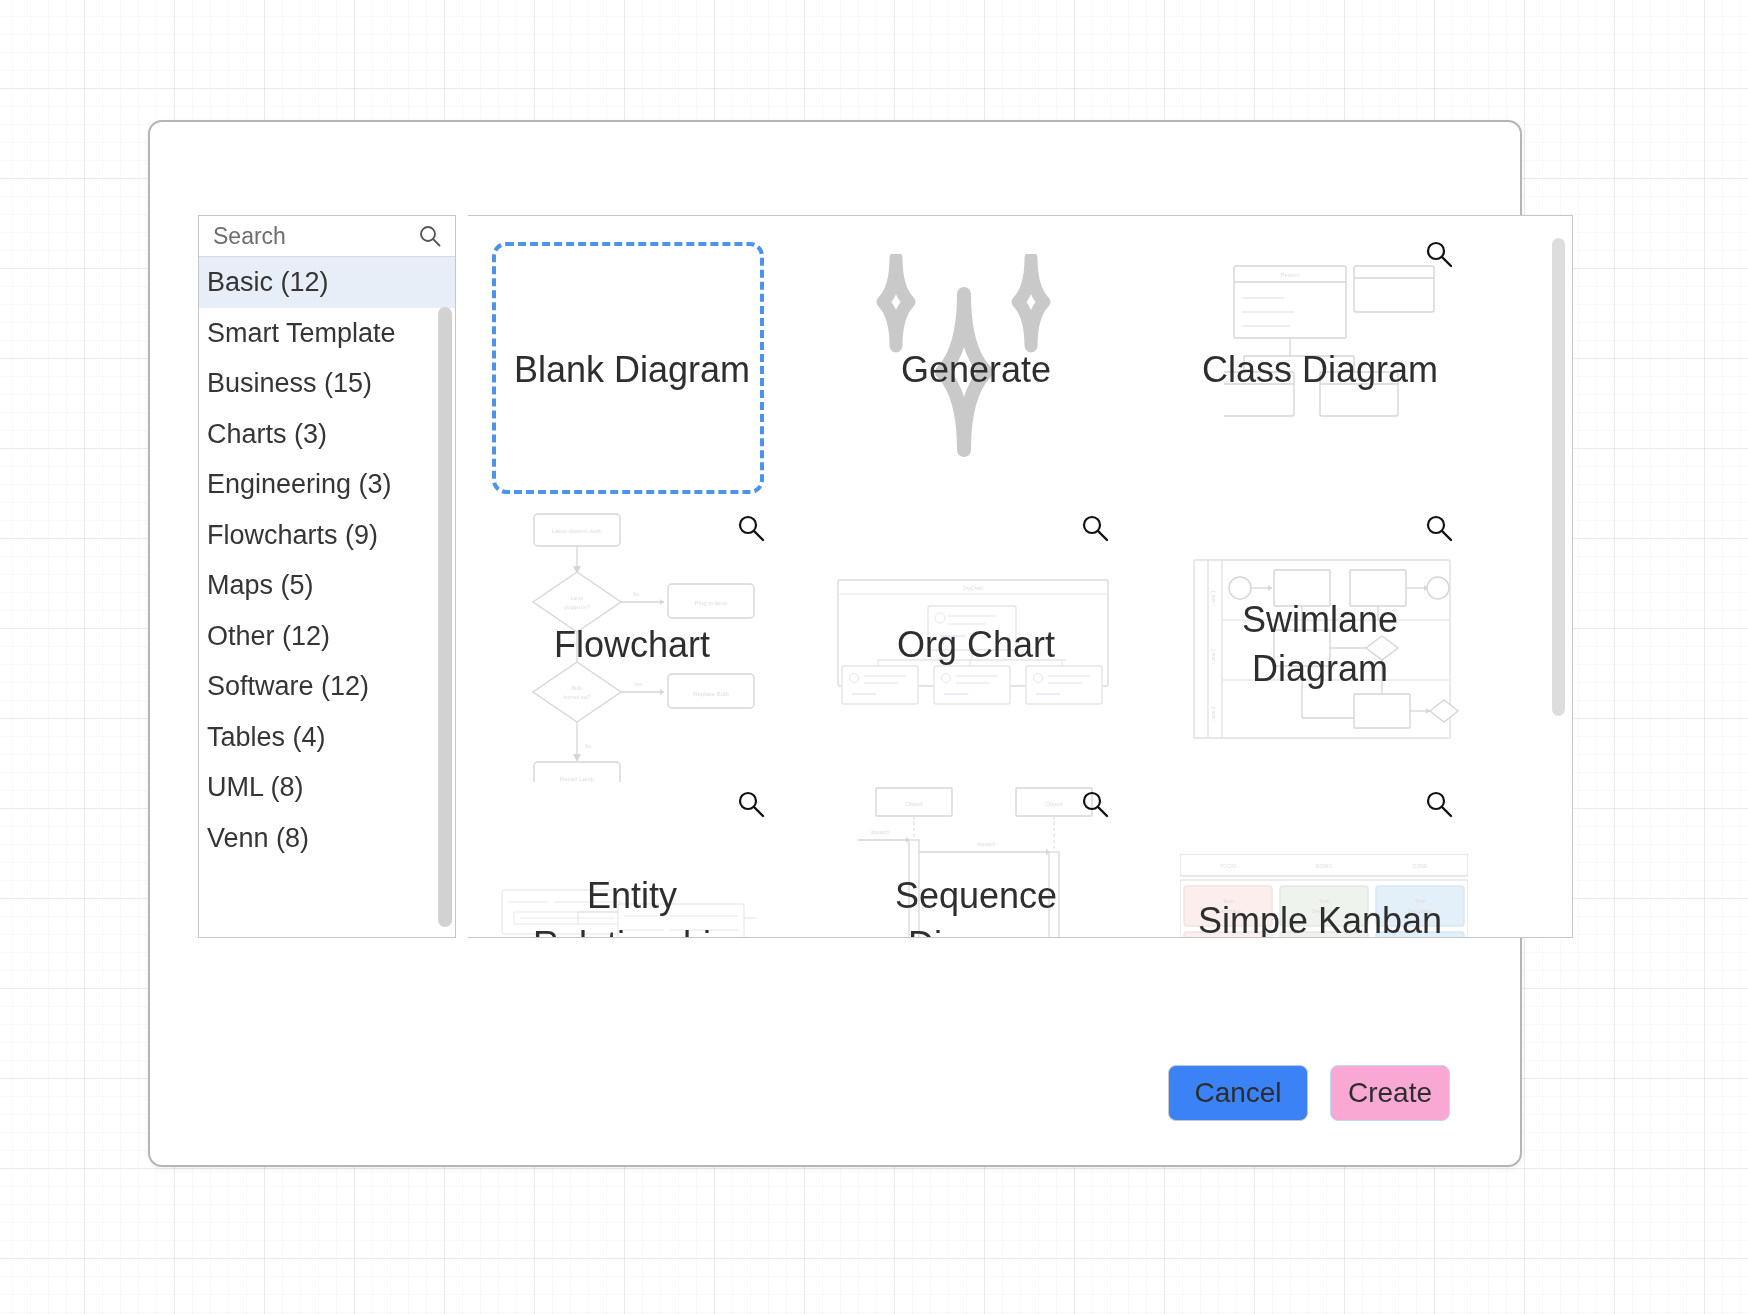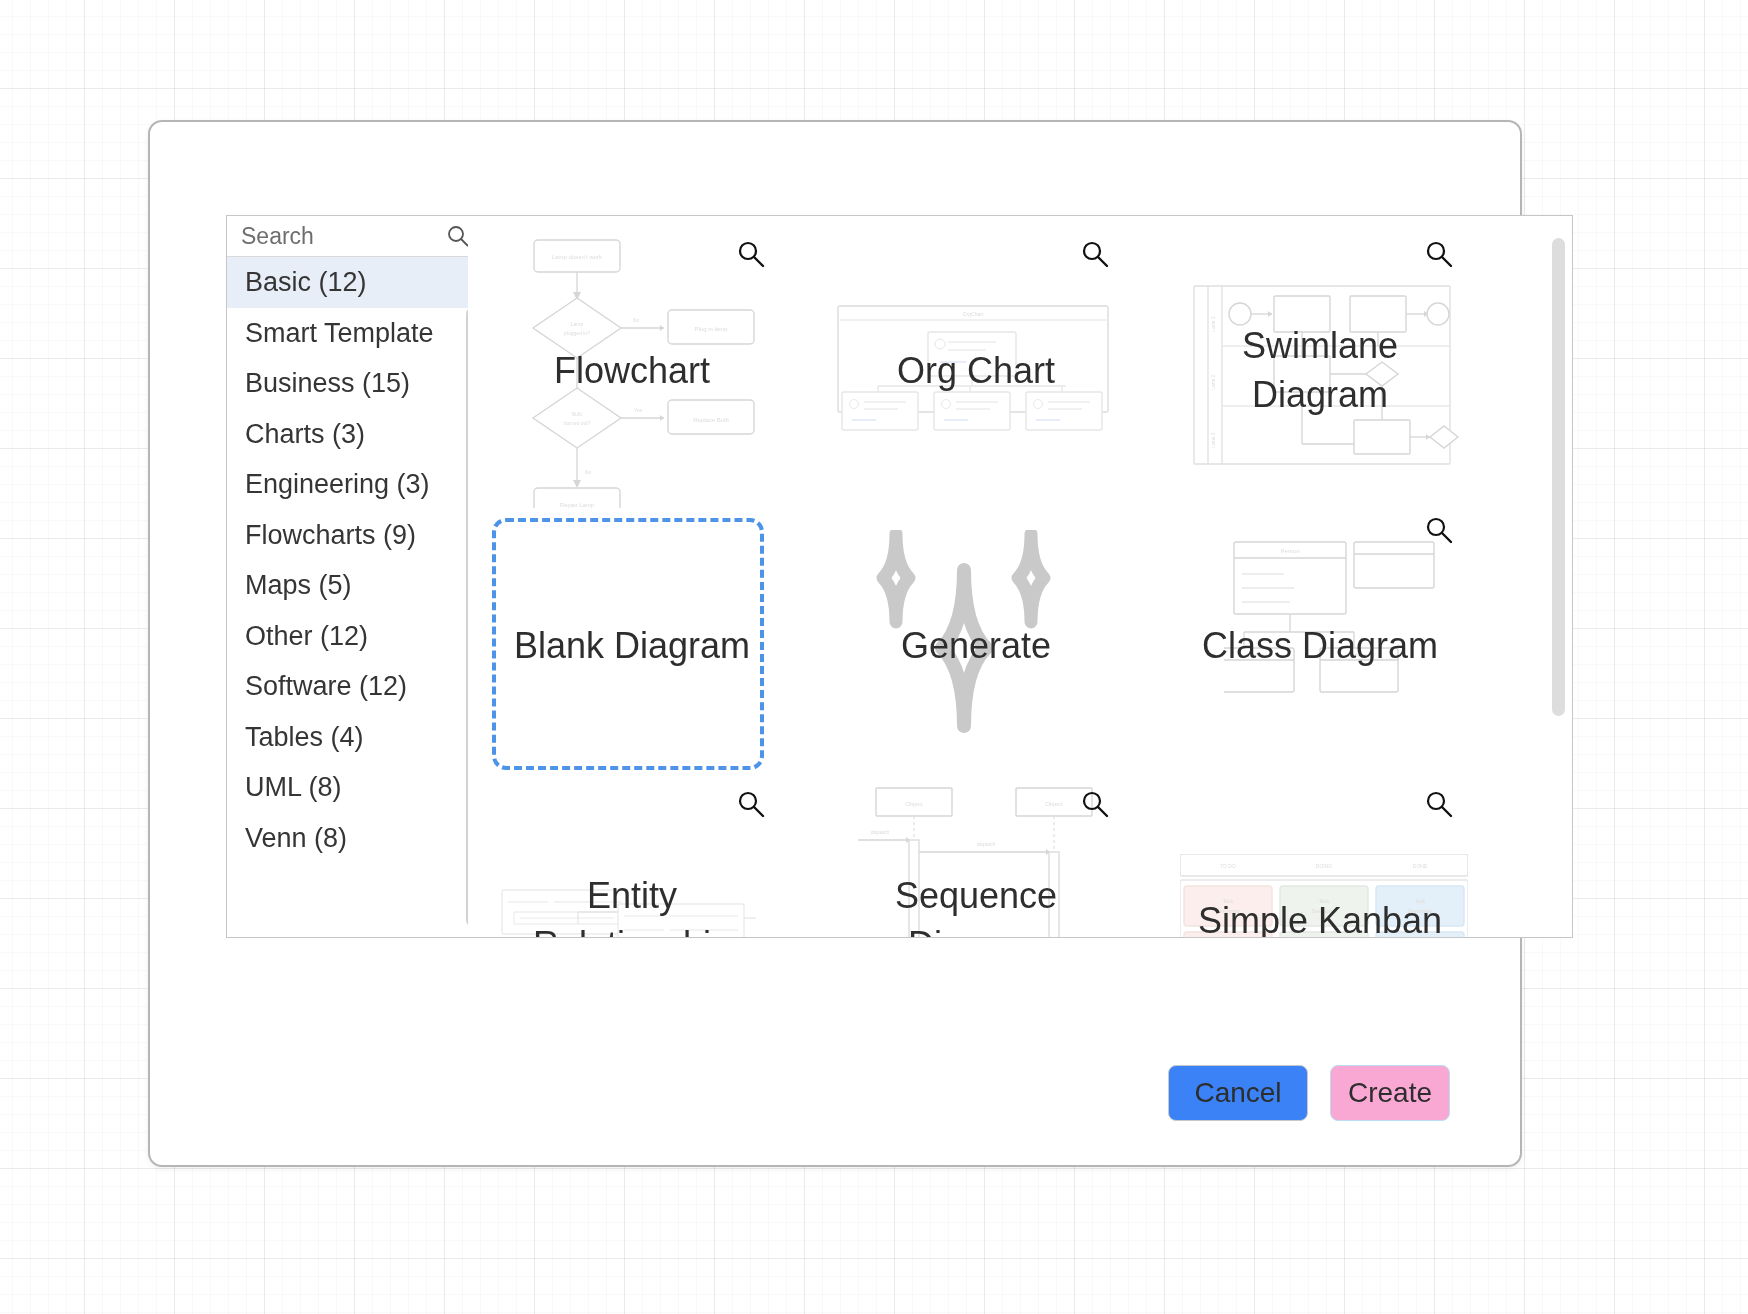--- a/index.html
+++ b/index.html
@@ -32,21 +32,21 @@
     background: #ffffff;
     border: 2px solid #b5b5b5;
     border-radius: 14px;
     box-sizing: border-box;
     box-shadow: 0 2px 6px rgba(0,0,0,0.06);
   }
 
   
   .sidebar {
     position: absolute;
-    left: 76px;
+    left: 48px;
     top: 93px;
     width: 258px;
     height: 723px;
     border: 1px solid #c6c6c6;
     box-sizing: border-box;
     background: #ffffff;
     overflow: hidden;
   }
   .search-row {
     position: relative;
@@ -75,21 +75,21 @@
     height: 22px;
   }
   .cat-list {
     position: relative;
     height: 681px;
     overflow: hidden;
   }
   .cat-item {
     height: 50.5px;
     line-height: 50.5px;
-    padding-left: 18px;
+    padding-left: 8px;
     font-size: 27px;
     color: #353535;
     white-space: nowrap;
     cursor: pointer;
     box-sizing: border-box;
   }
   .cat-item.selected { background: #e8eef8; }
   .cat-item .tri {
     display: inline-block;
     font-size: 17px;
@@ -253,20 +253,65 @@
         <div class="cat-item"><span>Venn (8)</span></div>
         <div class="side-scroll-track">
         <div class="side-scroll-thumb"></div>
       </div>
       </div>
   </div>
 
   <div class="tpl-panel">
     <div class="tpl-scroll-thumb"></div>
     <div class="tpl-grid" id="tpl-grid">
+        <div class="tpl-row">
+          <div class="tpl-cell r1">
+            <div class="tpl-sel"></div>
+            <div class="tpl-label">Blank Diagram</div>
+          </div>
+          <div class="tpl-cell r1">
+            <div class="thumb">
+              <svg width="240" height="215" viewBox="0 0 240 215" style="position:absolute;left:28px;top:22px">
+                <path d="M 40 4 Q 40 35 53 48 Q 40 61 40 92 Q 40 61 27 48 Q 40 35 40 4 Z" fill="none" stroke="#c9c9c9" stroke-width="13" stroke-linejoin="round"></path>
+                <path d="M 175 4 Q 175 35 188 48 Q 175 61 175 92 Q 175 61 162 48 Q 175 35 175 4 Z" fill="none" stroke="#c9c9c9" stroke-width="13" stroke-linejoin="round"></path>
+                <path d="M 108 40 Q 108 96 130 118 Q 108 140 108 196 Q 108 140 86 118 Q 108 96 108 40 Z" fill="none" stroke="#c9c9c9" stroke-width="14" stroke-linejoin="round"></path>
+              </svg>
+            </div>
+            <div class="tpl-label">Generate</div>
+          </div>
+          <div class="tpl-cell r1">
+            <div class="thumb">
+              <svg width="230" height="170" viewBox="0 0 230 170" style="position:absolute;left:52px;top:28px">
+                <rect x="10" y="6" width="112" height="72" rx="2" fill="#fff" stroke="#d6d6d6" stroke-width="1.4"></rect>
+                <line x1="10" y1="22" x2="122" y2="22" stroke="#d6d6d6" stroke-width="1.3"></line>
+                <text x="66" y="17" font-family="Liberation Sans" font-size="6" fill="#dcdcdc" text-anchor="middle">Person</text>
+                <line x1="18" y1="38" x2="60" y2="38" stroke="#e8e8e8" stroke-width="1.3"></line>
+                <line x1="18" y1="52" x2="70" y2="52" stroke="#e8e8e8" stroke-width="1.3"></line>
+                <line x1="18" y1="66" x2="66" y2="66" stroke="#e8e8e8" stroke-width="1.3"></line>
+                <rect x="130" y="6" width="80" height="46" rx="2" fill="#fff" stroke="#d6d6d6" stroke-width="1.4"></rect>
+                <line x1="130" y1="18" x2="210" y2="18" stroke="#d6d6d6" stroke-width="1.3"></line>
+                <line x1="66" y1="78" x2="66" y2="96" stroke="#d6d6d6" stroke-width="1.3"></line>
+                <line x1="20" y1="96" x2="130" y2="96" stroke="#d6d6d6" stroke-width="1.3"></line>
+                <line x1="20" y1="96" x2="20" y2="112" stroke="#d6d6d6" stroke-width="1.3"></line>
+                <line x1="130" y1="96" x2="130" y2="112" stroke="#d6d6d6" stroke-width="1.3"></line>
+                <rect x="-8" y="112" width="78" height="44" rx="2" fill="#fff" stroke="#d6d6d6" stroke-width="1.4"></rect>
+                <line x1="-8" y1="124" x2="70" y2="124" stroke="#d6d6d6" stroke-width="1.3"></line>
+                <text x="31" y="121" font-family="Liberation Sans" font-size="5" fill="#dcdcdc" text-anchor="middle">Student</text>
+                <rect x="96" y="112" width="78" height="44" rx="2" fill="#fff" stroke="#d6d6d6" stroke-width="1.4"></rect>
+                <line x1="96" y1="124" x2="174" y2="124" stroke="#d6d6d6" stroke-width="1.3"></line>
+                <text x="135" y="121" font-family="Liberation Sans" font-size="5" fill="#dcdcdc" text-anchor="middle">Professor</text>
+              </svg>
+            </div>
+            <span class="zoom-badge"><svg width="30" height="30" viewBox="0 0 30 30">
+                <circle cx="12" cy="11" r="8" fill="none" stroke="#111" stroke-width="2.2"></circle>
+                <line x1="18" y1="17" x2="27" y2="26" stroke="#111" stroke-width="2.4" stroke-linecap="round"></line>
+              </svg></span>
+            <div class="tpl-label">Class Diagram</div>
+          </div>
+        </div>
         <div class="tpl-row">
           <div class="tpl-cell r2">
             <div class="thumb">
               <svg width="250" height="292" viewBox="0 0 250 292" style="position:absolute;left:32px;top:4px">
                 <rect x="18" y="4" width="86" height="32" rx="4" fill="#fff" stroke="#d6d6d6" stroke-width="1.4"></rect>
                 <text x="61" y="23" font-family="Liberation Sans" font-size="6" fill="#dcdcdc" text-anchor="middle">Lamp doesn't work</text>
                 <line x1="61" y1="36" x2="61" y2="58" stroke="#d6d6d6" stroke-width="1.3"></line>
                 <polygon points="61,64 57,56 65,56" fill="#d6d6d6"></polygon>
                 <polygon points="61,62 105,92 61,122 17,92" fill="#fff" stroke="#d6d6d6" stroke-width="1.4"></polygon>
                 <text x="61" y="90" font-family="Liberation Sans" font-size="5" fill="#dcdcdc" text-anchor="middle">Lamp</text>
@@ -369,65 +414,20 @@
                 <polygon points="252,142 266,153 252,164 238,153" fill="#fff" stroke="#d6d6d6" stroke-width="1.4"></polygon>
                 <line x1="110" y1="108" x2="110" y2="160" stroke="#d6d6d6" stroke-width="1.3"></line>
                 <line x1="110" y1="160" x2="162" y2="160" stroke="#d6d6d6" stroke-width="1.3"></line>
               </svg>
             </div>
             <span class="zoom-badge"><svg width="30" height="30" viewBox="0 0 30 30">
                 <circle cx="12" cy="11" r="8" fill="none" stroke="#111" stroke-width="2.2"></circle>
                 <line x1="18" y1="17" x2="27" y2="26" stroke="#111" stroke-width="2.4" stroke-linecap="round"></line>
               </svg></span>
             <div class="tpl-label">Swimlane Diagram</div>
-          </div>
-        </div>
-        <div class="tpl-row">
-          <div class="tpl-cell r1">
-            <div class="tpl-sel"></div>
-            <div class="tpl-label">Blank Diagram</div>
-          </div>
-          <div class="tpl-cell r1">
-            <div class="thumb">
-              <svg width="240" height="215" viewBox="0 0 240 215" style="position:absolute;left:28px;top:22px">
-                <path d="M 40 4 Q 40 35 53 48 Q 40 61 40 92 Q 40 61 27 48 Q 40 35 40 4 Z" fill="none" stroke="#c9c9c9" stroke-width="13" stroke-linejoin="round"></path>
-                <path d="M 175 4 Q 175 35 188 48 Q 175 61 175 92 Q 175 61 162 48 Q 175 35 175 4 Z" fill="none" stroke="#c9c9c9" stroke-width="13" stroke-linejoin="round"></path>
-                <path d="M 108 40 Q 108 96 130 118 Q 108 140 108 196 Q 108 140 86 118 Q 108 96 108 40 Z" fill="none" stroke="#c9c9c9" stroke-width="14" stroke-linejoin="round"></path>
-              </svg>
-            </div>
-            <div class="tpl-label">Generate</div>
-          </div>
-          <div class="tpl-cell r1">
-            <div class="thumb">
-              <svg width="230" height="170" viewBox="0 0 230 170" style="position:absolute;left:52px;top:28px">
-                <rect x="10" y="6" width="112" height="72" rx="2" fill="#fff" stroke="#d6d6d6" stroke-width="1.4"></rect>
-                <line x1="10" y1="22" x2="122" y2="22" stroke="#d6d6d6" stroke-width="1.3"></line>
-                <text x="66" y="17" font-family="Liberation Sans" font-size="6" fill="#dcdcdc" text-anchor="middle">Person</text>
-                <line x1="18" y1="38" x2="60" y2="38" stroke="#e8e8e8" stroke-width="1.3"></line>
-                <line x1="18" y1="52" x2="70" y2="52" stroke="#e8e8e8" stroke-width="1.3"></line>
-                <line x1="18" y1="66" x2="66" y2="66" stroke="#e8e8e8" stroke-width="1.3"></line>
-                <rect x="130" y="6" width="80" height="46" rx="2" fill="#fff" stroke="#d6d6d6" stroke-width="1.4"></rect>
-                <line x1="130" y1="18" x2="210" y2="18" stroke="#d6d6d6" stroke-width="1.3"></line>
-                <line x1="66" y1="78" x2="66" y2="96" stroke="#d6d6d6" stroke-width="1.3"></line>
-                <line x1="20" y1="96" x2="130" y2="96" stroke="#d6d6d6" stroke-width="1.3"></line>
-                <line x1="20" y1="96" x2="20" y2="112" stroke="#d6d6d6" stroke-width="1.3"></line>
-                <line x1="130" y1="96" x2="130" y2="112" stroke="#d6d6d6" stroke-width="1.3"></line>
-                <rect x="-8" y="112" width="78" height="44" rx="2" fill="#fff" stroke="#d6d6d6" stroke-width="1.4"></rect>
-                <line x1="-8" y1="124" x2="70" y2="124" stroke="#d6d6d6" stroke-width="1.3"></line>
-                <text x="31" y="121" font-family="Liberation Sans" font-size="5" fill="#dcdcdc" text-anchor="middle">Student</text>
-                <rect x="96" y="112" width="78" height="44" rx="2" fill="#fff" stroke="#d6d6d6" stroke-width="1.4"></rect>
-                <line x1="96" y1="124" x2="174" y2="124" stroke="#d6d6d6" stroke-width="1.3"></line>
-                <text x="135" y="121" font-family="Liberation Sans" font-size="5" fill="#dcdcdc" text-anchor="middle">Professor</text>
-              </svg>
-            </div>
-            <span class="zoom-badge"><svg width="30" height="30" viewBox="0 0 30 30">
-                <circle cx="12" cy="11" r="8" fill="none" stroke="#111" stroke-width="2.2"></circle>
-                <line x1="18" y1="17" x2="27" y2="26" stroke="#111" stroke-width="2.4" stroke-linecap="round"></line>
-              </svg></span>
-            <div class="tpl-label">Class Diagram</div>
           </div>
         </div>
         <div class="tpl-row">
           <div class="tpl-cell r3">
             <div class="thumb">
               <svg width="262" height="134" viewBox="0 0 262 134" style="position:absolute;left:14px;top:78px">
                 <rect x="4" y="30" width="126" height="44" rx="2" fill="#fff" stroke="#ececec" stroke-width="1.4"></rect>
                 <line x1="10" y1="42" x2="50" y2="42" stroke="#efefef" stroke-width="1.3"></line>
                 <line x1="56" y1="42" x2="124" y2="42" stroke="#efefef" stroke-width="1.3"></line>
                 <rect x="16" y="52" width="106" height="12" rx="1" fill="#fff" stroke="#efefef" stroke-width="1.4"></rect>

